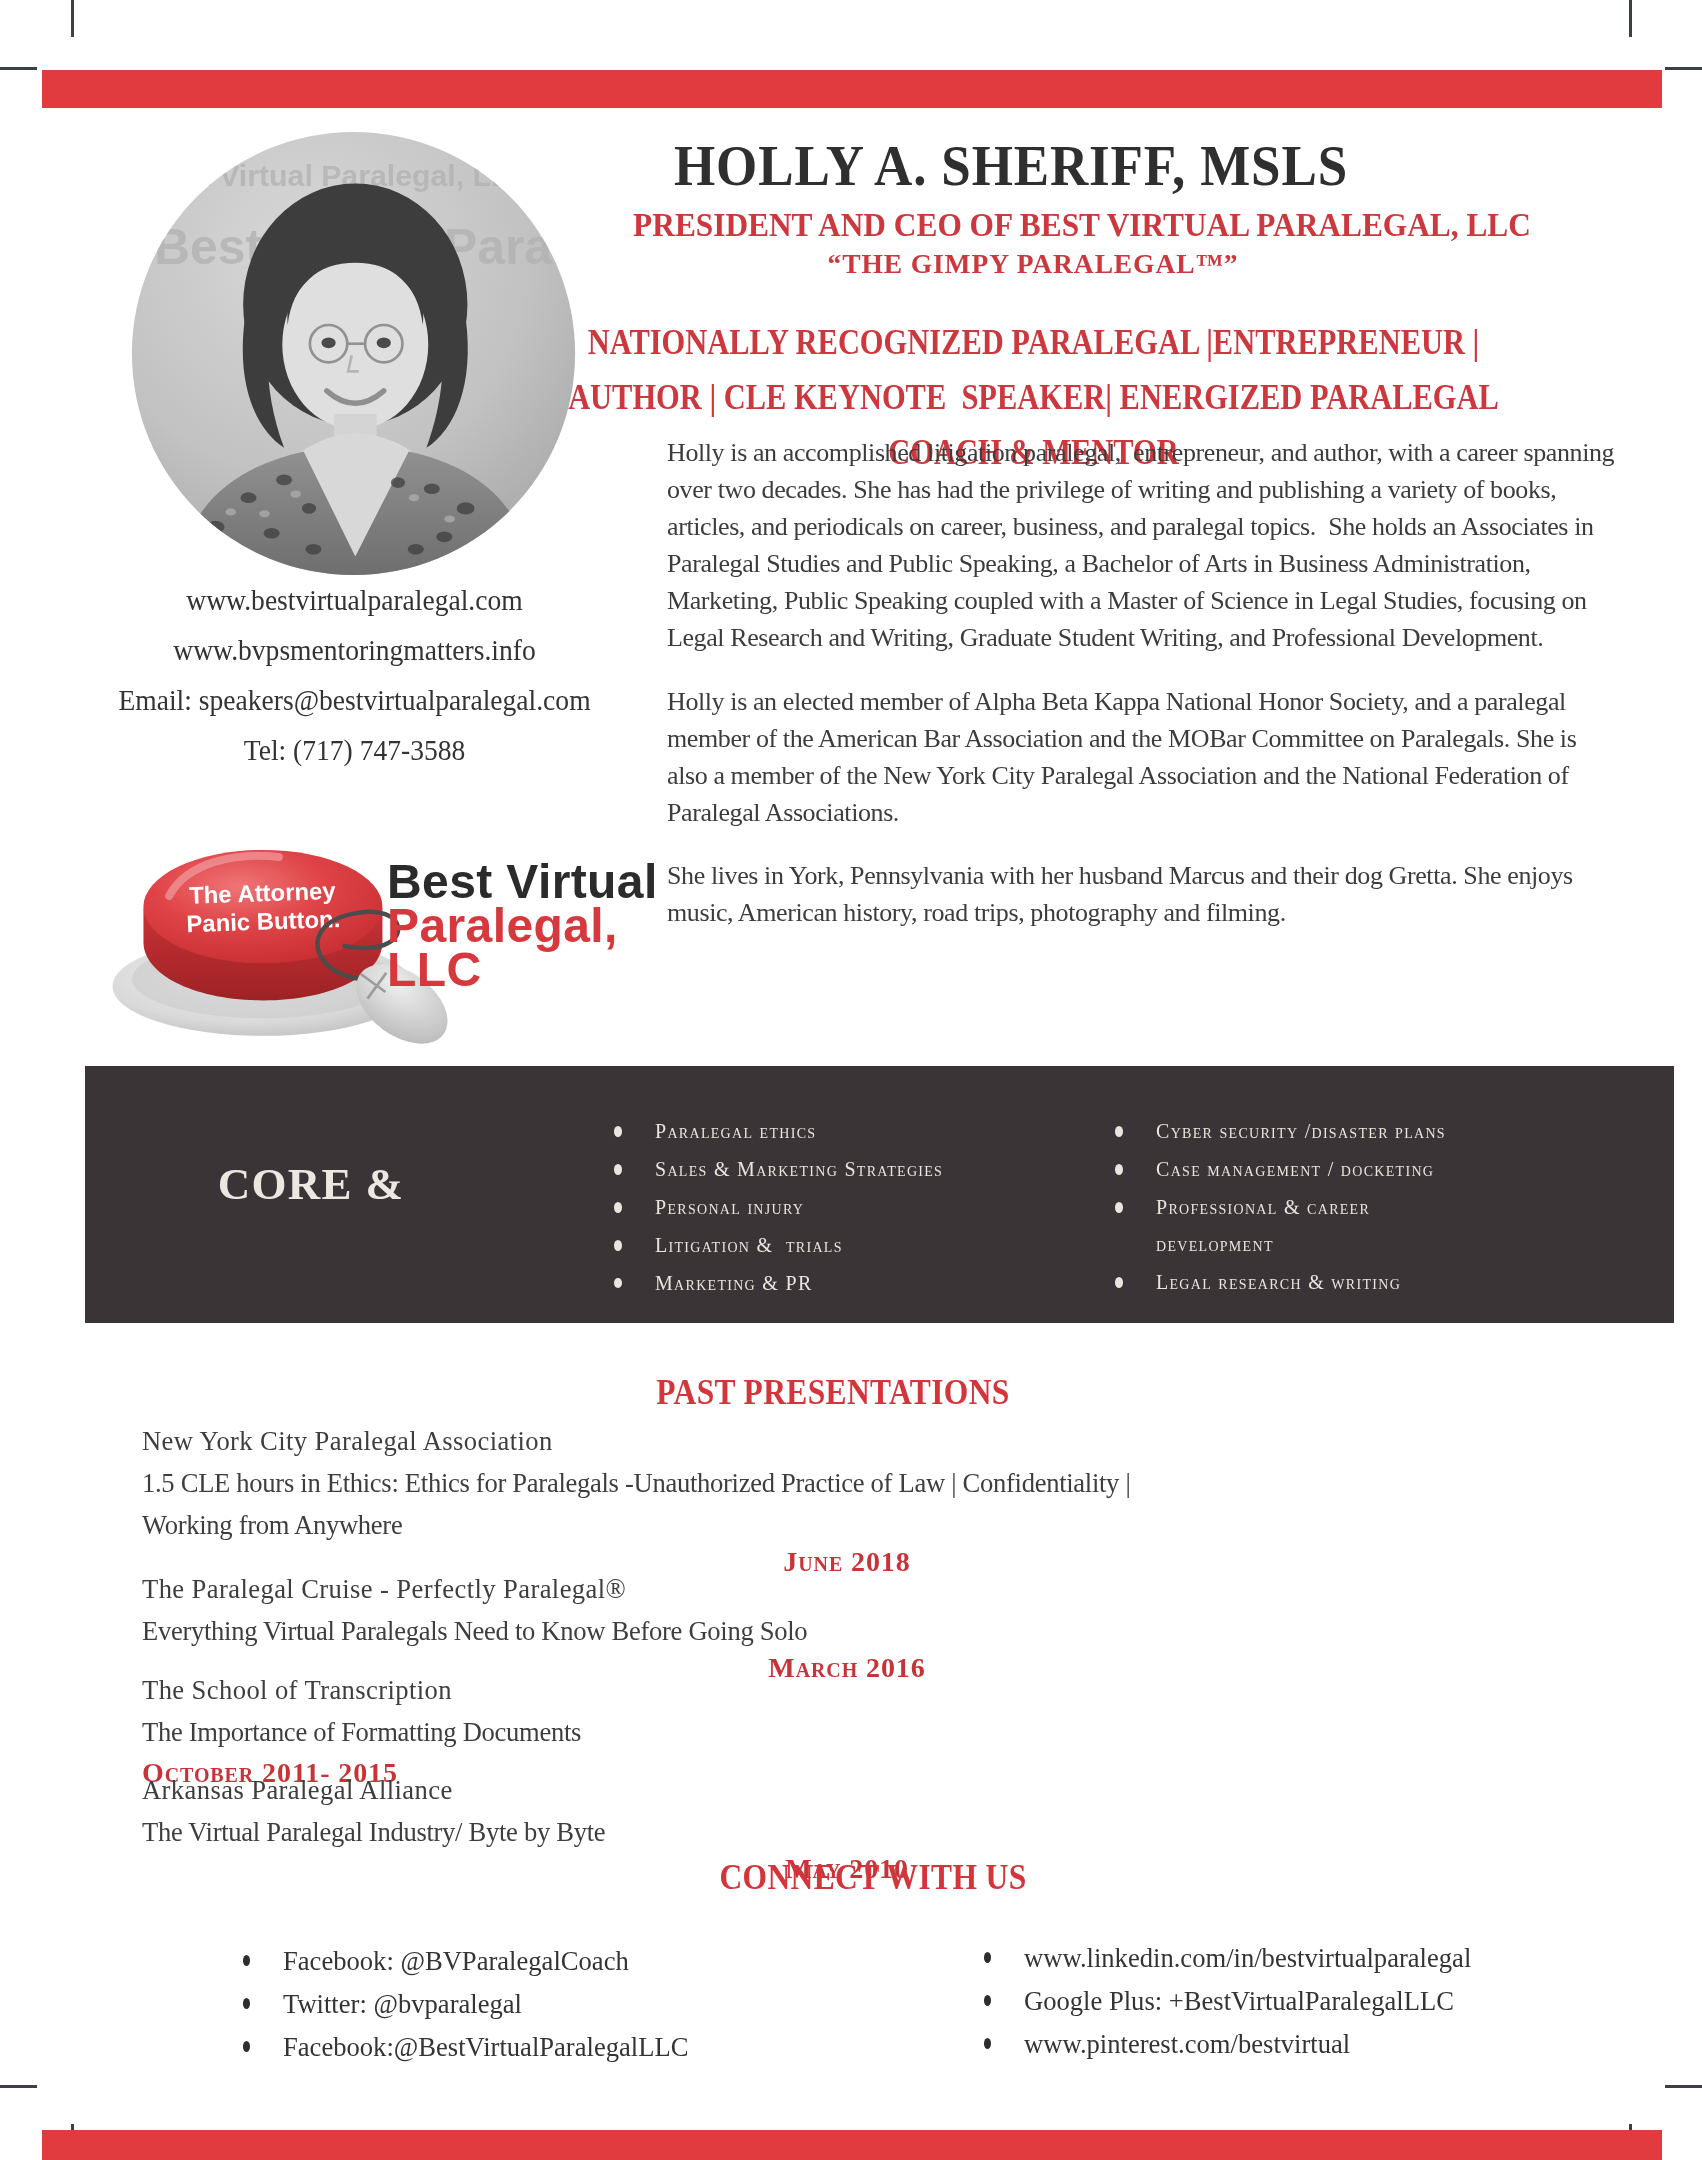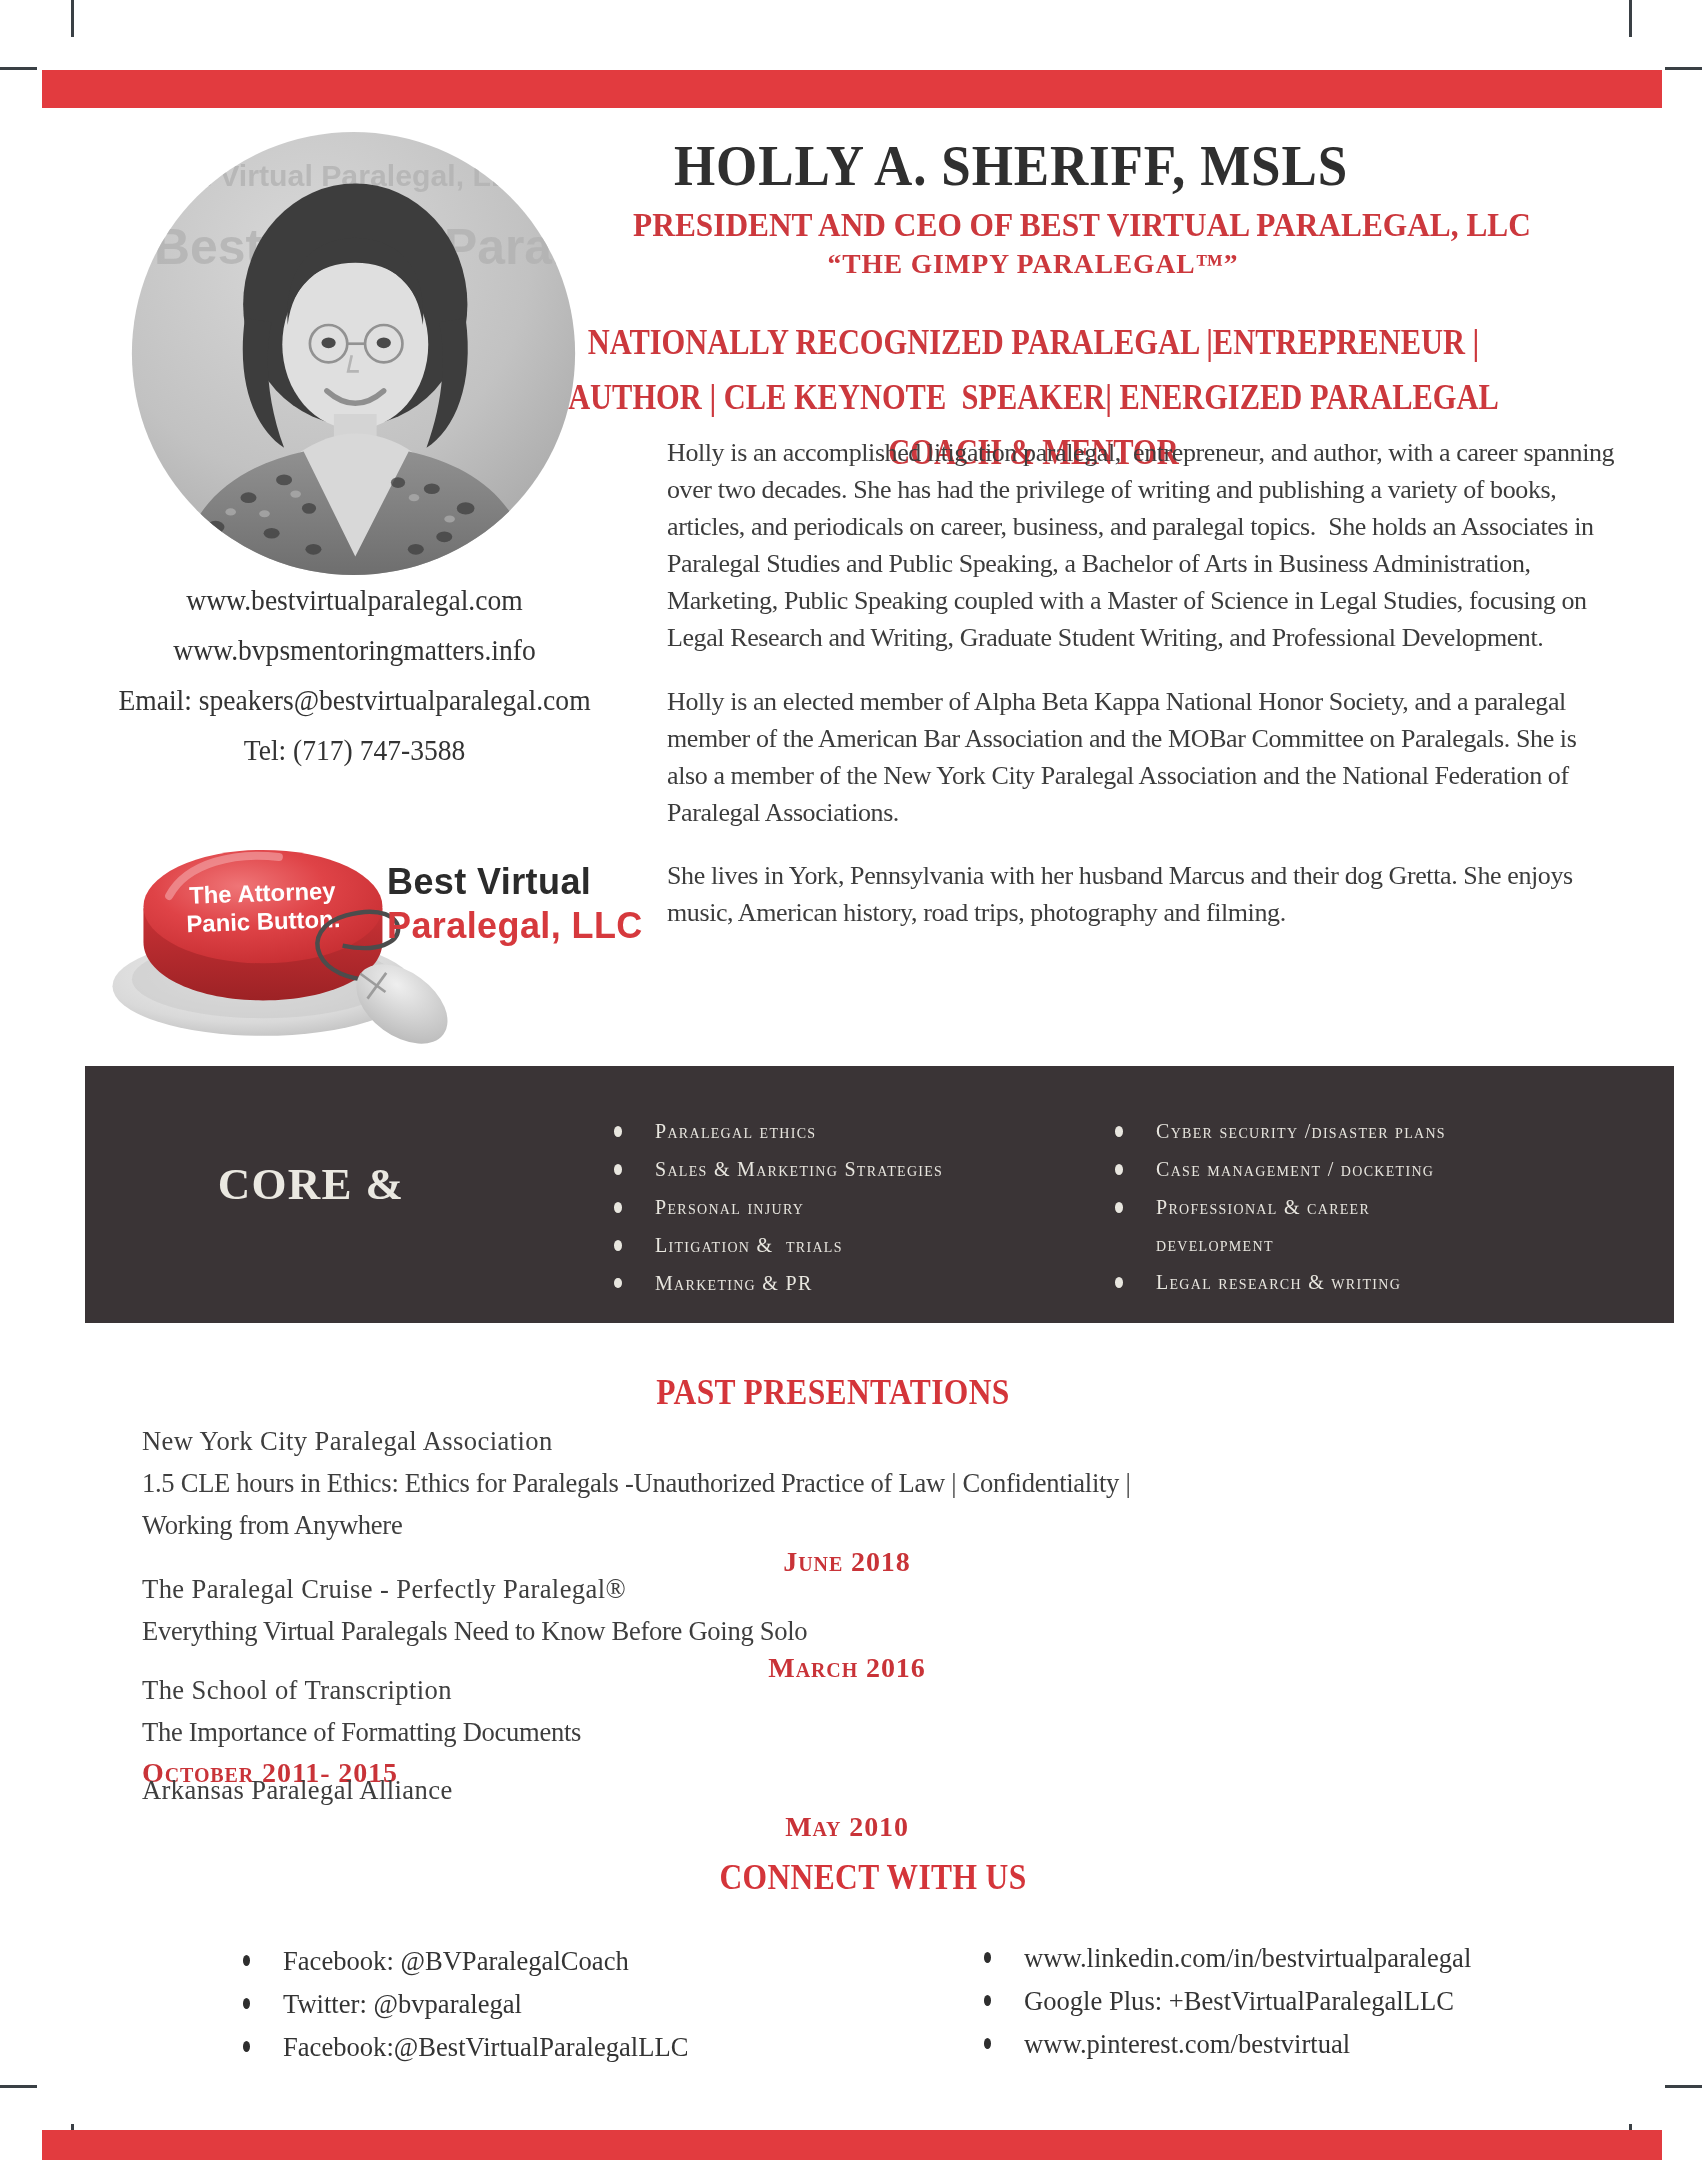--- a/index.html
+++ b/index.html
@@ -42,21 +42,21 @@
   .contact{position:absolute;left:53px;top:575px;width:603px;text-align:center;
            font-size:29px;line-height:50px;color:#333333;transform:scaleX(.95);transform-origin:50% 0;}
 
   
   .photo{position:absolute;left:131px;top:131px;width:445px;height:445px;}
 
   
   .logo{position:absolute;left:105px;top:811px;width:585px;height:239px;}
   .logo svg{position:absolute;left:0;top:0;}
   .logo-text{position:absolute;left:282px;top:49px;line-height:44px;
-             font-family:"Liberation Sans","DejaVu Sans",sans-serif;font-weight:bold;font-size:36px;letter-spacing:0.4px;}
+             font-family:"Liberation Sans","DejaVu Sans",sans-serif;font-weight:bold;font-size:48px;letter-spacing:0.4px;}
   .logo-text .l1{color:#2b2b2b;}
   .logo-text .l2{color:#d6393d;}
 
   
   .panel{position:absolute;left:85px;top:1066px;width:1589px;height:257px;background:#3a3436;}
   .panel-heading{position:absolute;left:98px;top:1163px;width:426px;text-align:center;color:#eae8e1;
                  font-family:Liberation Serif, serif;font-weight:bold;font-size:45px;
                  line-height:43px;letter-spacing:1.3px;}
   .topics{position:absolute;margin:0;padding:0;list-style:none;color:#e8e6df;
           font-variant:small-caps;font-size:20px;letter-spacing:1.3px;}
@@ -279,20 +279,21 @@
     <div class="pres-text">
       <div class="org">The School of Transcription</div>
       <div class="desc">The Importance of Formatting Documents</div>
     </div>
     <div class="pres-date">October 2011- 2015</div>
   </div>
 
   <div class="pres-row r4">
     <div class="pres-text">
       <div class="org">Arkansas Paralegal Alliance</div>
+      <div class="desc">The Virtual Paralegal Industry/ Byte by Byte</div>
     </div>
     <div class="pres-date">May 2010</div>
   </div>
 
   <div class="sec-heading connect-heading cx90">CONNECT WITH US</div>
   <ul class="connect-list left">
     <li>Facebook: @BVParalegalCoach</li>
     <li>Twitter: @bvparalegal</li>
     <li>Facebook:@BestVirtualParalegalLLC</li>
   </ul>

